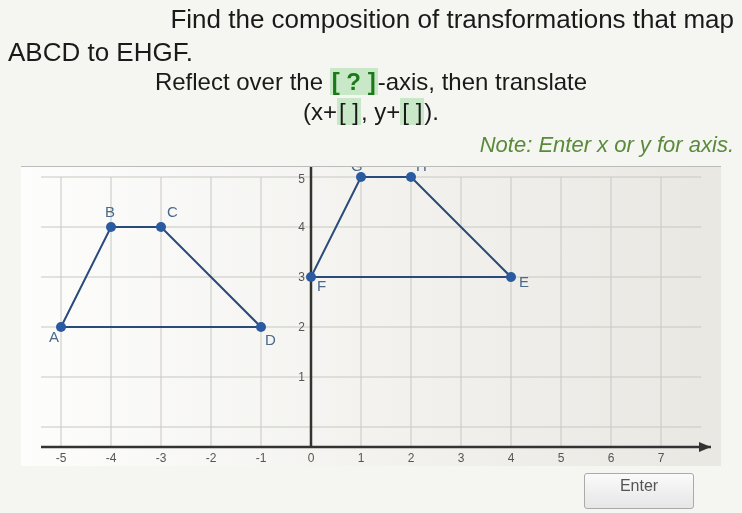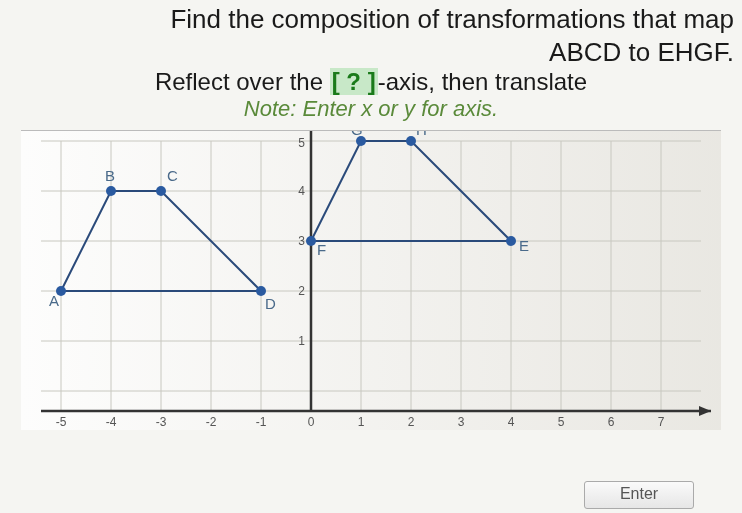--- a/index.html
+++ b/index.html
@@ -1,35 +1,38 @@
 <!DOCTYPE html>
 <html><head>
 <meta charset="utf-8">
 <style>
 * { box-sizing: border-box; margin: 0; padding: 0; }
 body { width: 742px; height: 513px; background: #f5f5f2; font-family: 'Segoe UI', Arial, sans-serif; position: relative; overflow: hidden; }
 .container { width: 100%; height: 100%; padding: 4px 8px; }
 .line1 { font-size: 26px; color: #1a1a1a; text-align: right; font-weight: 500; }
-.line2 { font-size: 26px; color: #1a1a1a; text-align: right; font-weight: 500; margin-top: 2px; }
+.line2 { font-size: 26px; color: #1a1a1a; text-align: left; font-weight: 500; margin-top: 2px; }
 .line3 { font-size: 24px; color: #1a1a1a; text-align: center; font-weight: 500; }
 .line4 { font-size: 24px; color: #1a1a1a; text-align: center; font-weight: 500; margin-top: 2px; }
-.line5 { font-size: 22px; text-align: center; font-style: italic; margin-top: 0; color: #5a8a3a; }
+.line5 { font-size: 22px; text-align: right; font-style: italic; margin-top: 6px; color: #5a8a3a; }
 .highlight { background: #c8e8c8; padding: 0 2px; }
 .graph-area { position: relative; width: 700px; height: 300px; margin: 8px auto 0; background: linear-gradient(90deg, rgba(255,255,255,.8), rgba(230,228,222,.8)); border-top: 1px solid #bbb; }
 .graph-area svg { position: absolute; top: 0; left: 0; }
-.enter-btn { position: absolute; bottom: 4px; right: 48px; width: 110px; height: 28px; background: linear-gradient(#fafafa,#e6e6e6); border: 1px solid #aaa; border-radius: 3px; text-align: center; font-size: 16px; color: #555; line-height: 24px; font-weight: 500; }
+.enter-btn { position: absolute; bottom: 4px; right: 48px; width: 110px; height: 36px; background: linear-gradient(#fafafa,#e6e6e6); border: 1px solid #aaa; border-radius: 3px; text-align: center; font-size: 16px; color: #555; line-height: 24px; font-weight: 500; }
 </style>
 </head>
 <body>
 
 <div class="container">
   <div class="line1">Find the composition of transformations that map</div>
   <div class="line2">ABCD to EHGF.</div>
   <div class="line3">
     <span>Reflect over the </span><span class="highlight" style="color:#1a7a1a;font-weight:600">[ ? ]</span><span>-axis, then translate</span>
+  </div>
+  <div class="line4">
+    <span>(x+</span><span class="highlight">[   ]</span><span>, y+</span><span class="highlight">[   ]</span><span>).</span>
   </div>
   <div class="line5">Note: Enter x or y for axis.</div>
 
   <div class="graph-area">
     <svg width="700" height="300" viewBox="0 0 700 300">
 
       <g stroke="#c8c8c0" stroke-width="1">
         <line x1="20" y1="260" x2="680" y2="260"></line>
         <line x1="20" y1="210" x2="680" y2="210"></line>
         <line x1="20" y1="160" x2="680" y2="160"></line>

